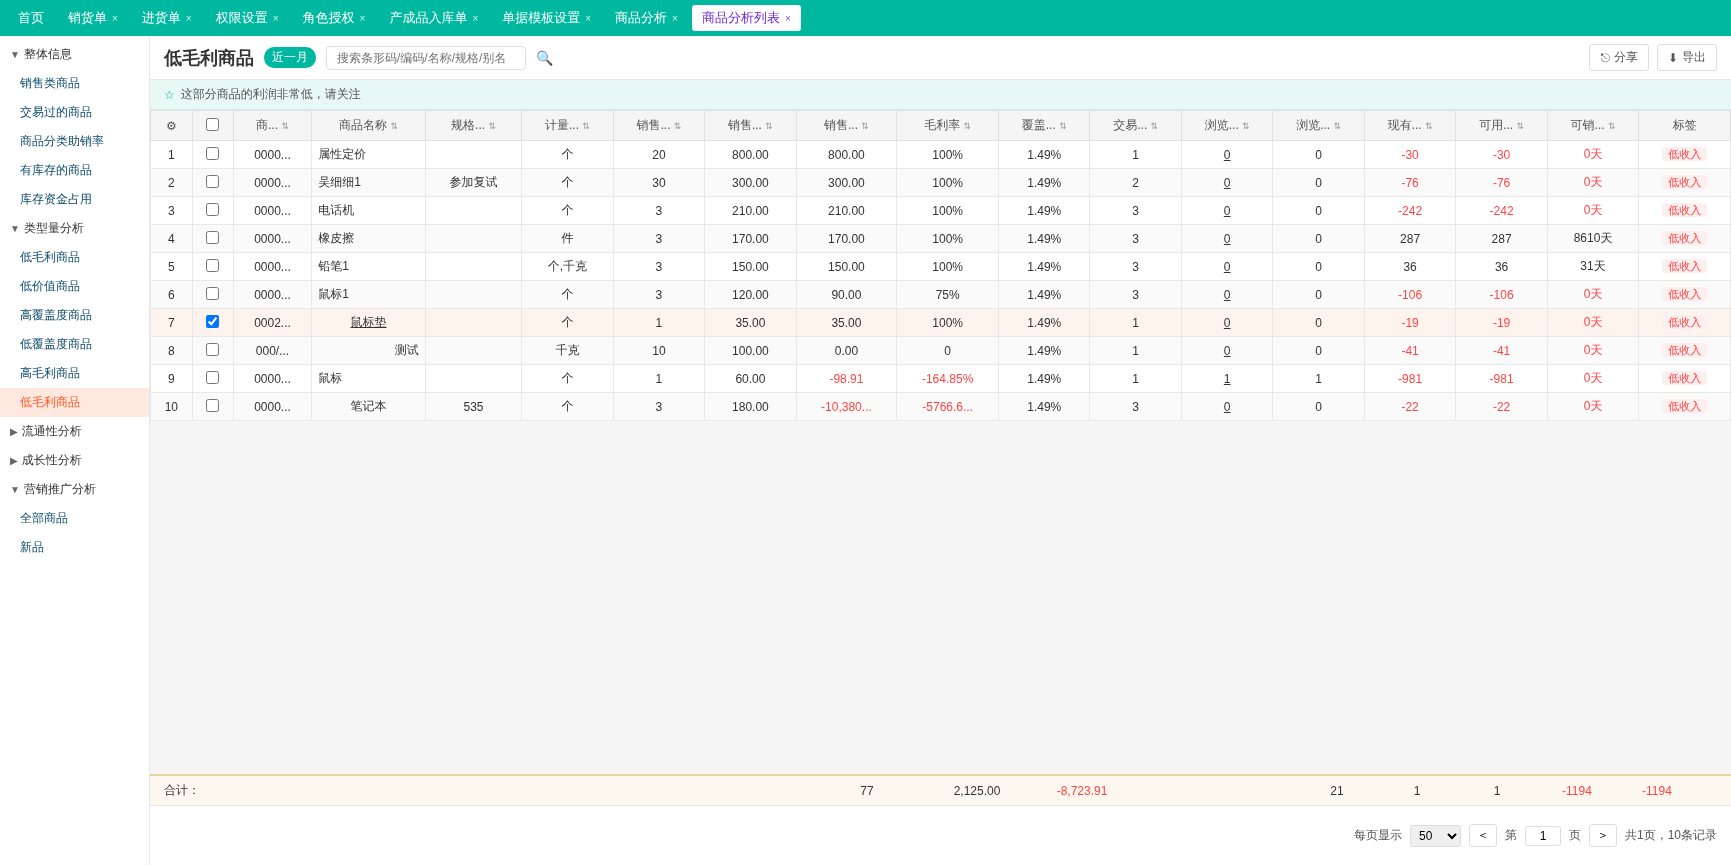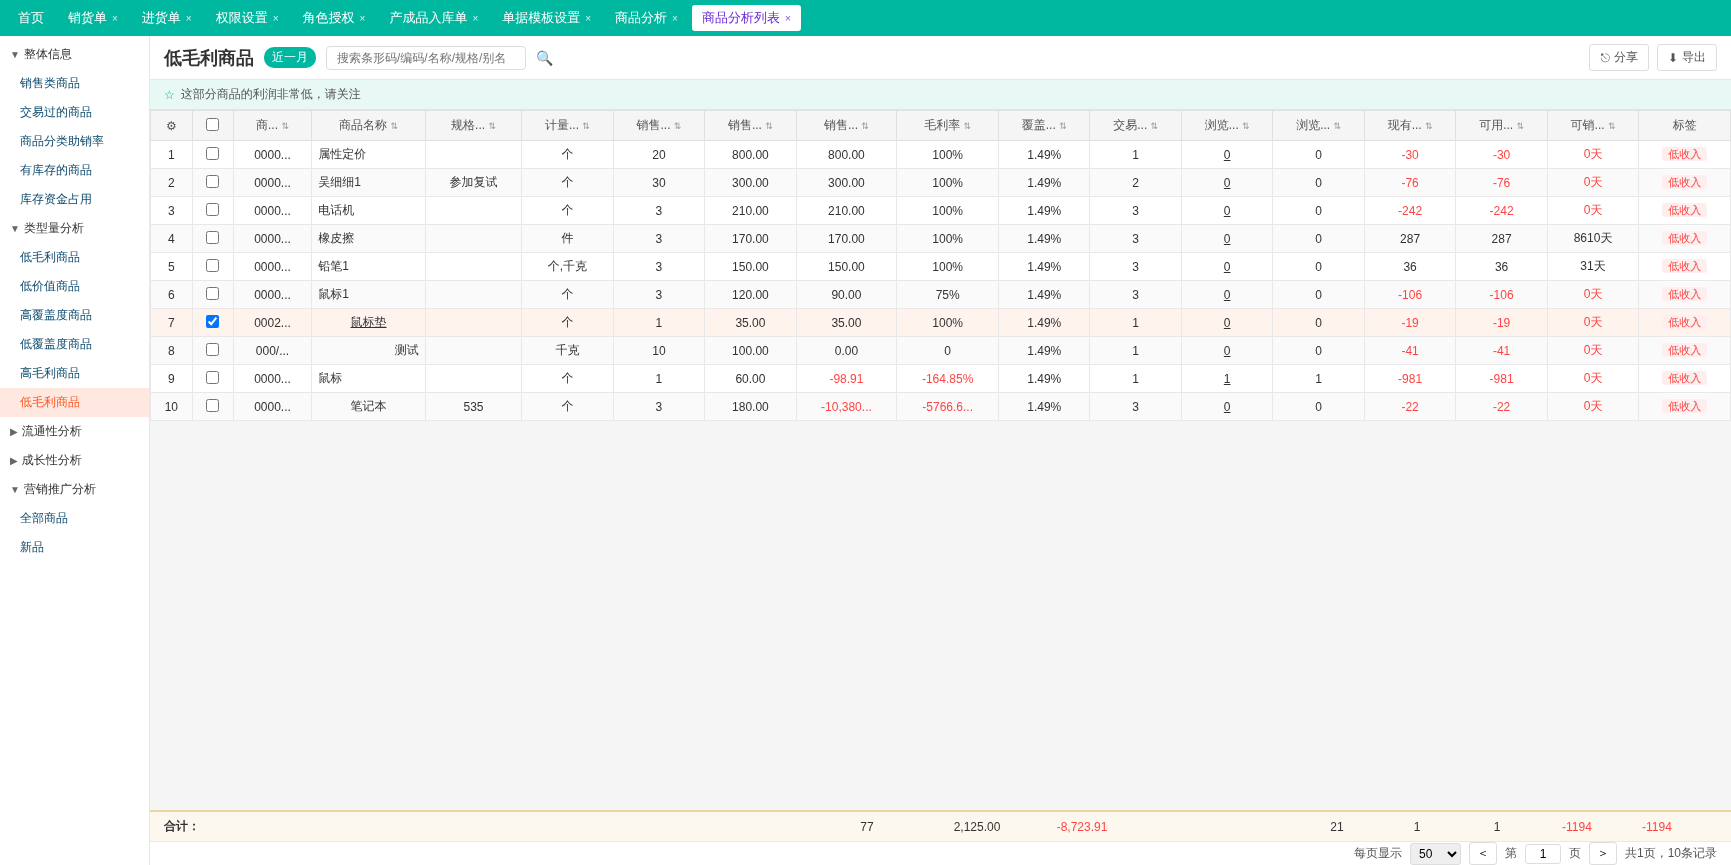--- a/index.html
+++ b/index.html
@@ -145,30 +145,30 @@
     
     .table-footer {
       background: #fdf8ef;
       border-top: 2px solid #e8d5a0;
       display: flex;
       align-items: center;
       padding: 6px 14px;
       font-size: 12px;
       gap: 0;
     }
-    .footer-label { font-weight: bold; margin-right: 20px; }
+    .footer-label { font-weight: normal; margin-right: 20px; }
 
     
     .pagination-bar {
       background: #fff;
       border-top: 1px solid #e8e8e8;
       display: flex;
       align-items: center;
       justify-content: flex-end;
-      padding: 0 14px;
+      padding: 18px 14px;
       gap: 8px;
       font-size: 12px;
       color: #555;
     }
     .pagination-bar select {
       border: 1px solid #ddd;
       border-radius: 3px;
       padding: 2px 4px;
       font-size: 12px;
     }

